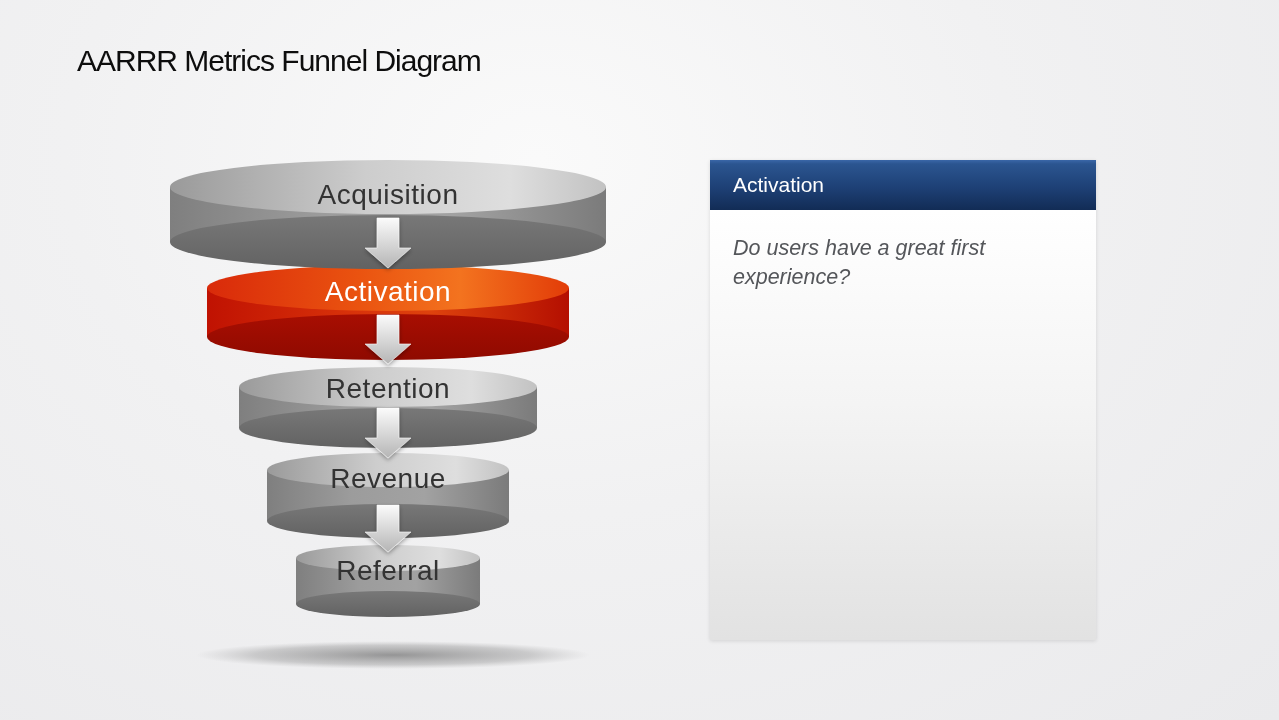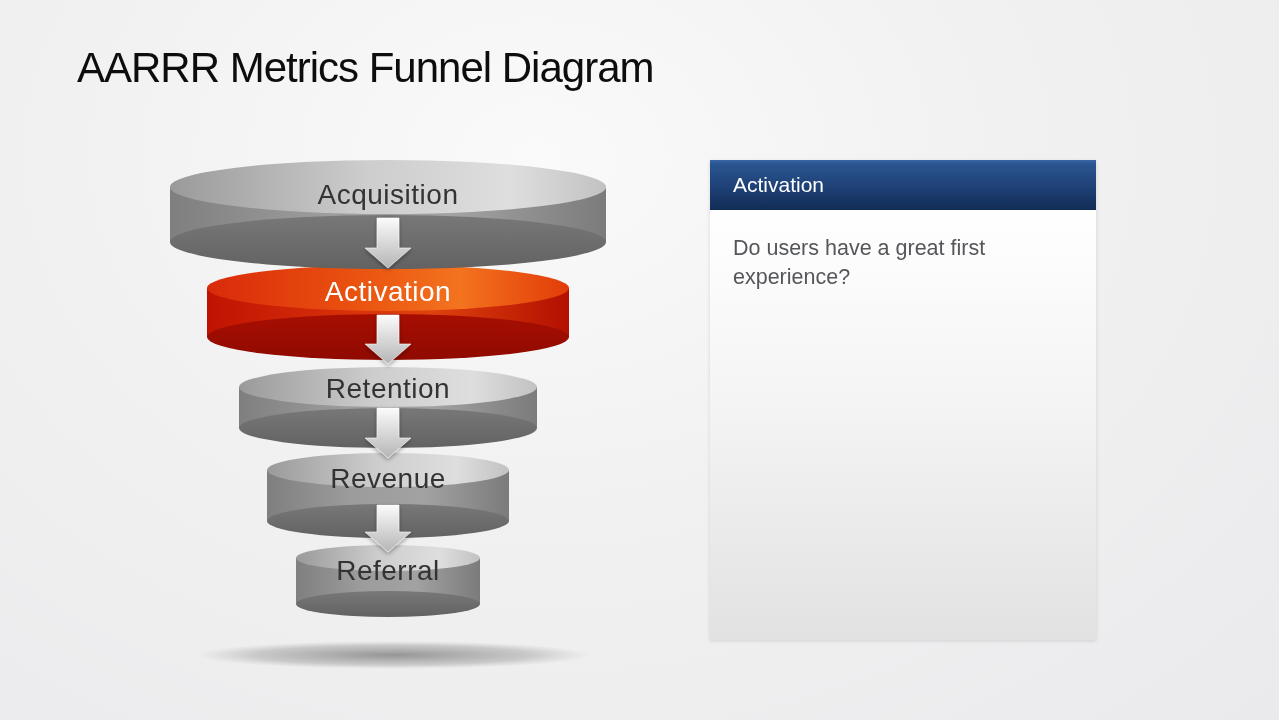--- a/index.html
+++ b/index.html
@@ -5,21 +5,21 @@
   html,body{margin:0;padding:0;}
   body{
     width:1279px;height:720px;overflow:hidden;
     font-family:"Liberation Sans",sans-serif;
     background:radial-gradient(ellipse at 42% 22%, #fafafa 0%, #f1f1f2 45%, #eaeaec 100%);
   }
   .slide{position:relative;width:1279px;height:720px;}
 
   .slide-title{
     position:absolute;left:77px;top:44px;
-    font-size:42px;line-height:1.15;letter-spacing:-1px;
+    font-size:30px;line-height:1.15;letter-spacing:-1px;
     color:#0d0d0d;white-space:nowrap;
   }
 
   .funnel-wrap{position:absolute;left:130px;top:140px;width:540px;height:550px;}
 
   .stage-label{font-size:28px;letter-spacing:0.5px;fill:#333333;}
   .stage-label.light{fill:#ffffff;}
 
   .detail-panel{
     position:absolute;left:710px;top:160px;width:386px;height:480px;
@@ -28,21 +28,21 @@
   .panel-header{
     height:50px;
     background:linear-gradient(#3a67a8 0%, #2b5590 8%, #1d3f74 58%, #122c55 100%);
     color:#ffffff;font-size:21px;line-height:50px;
     padding:0 0 0 23px;box-sizing:border-box;
   }
   .panel-body{
     height:430px;box-sizing:border-box;
     background:linear-gradient(#ffffff 0%, #f4f4f4 45%, #e2e2e2 100%);
     padding:24px 40px 0 23px;
-    color:#54565a;font-size:21.5px;line-height:29px;
+    color:#54565a;font-size:21.5px;line-height:29px;font-style:italic;
   }
 </style>
 </head>
 <body>
 
 <div class="slide">
 
   <div class="slide-title">AARRR Metrics Funnel Diagram</div>
 
   <div class="funnel-wrap">

